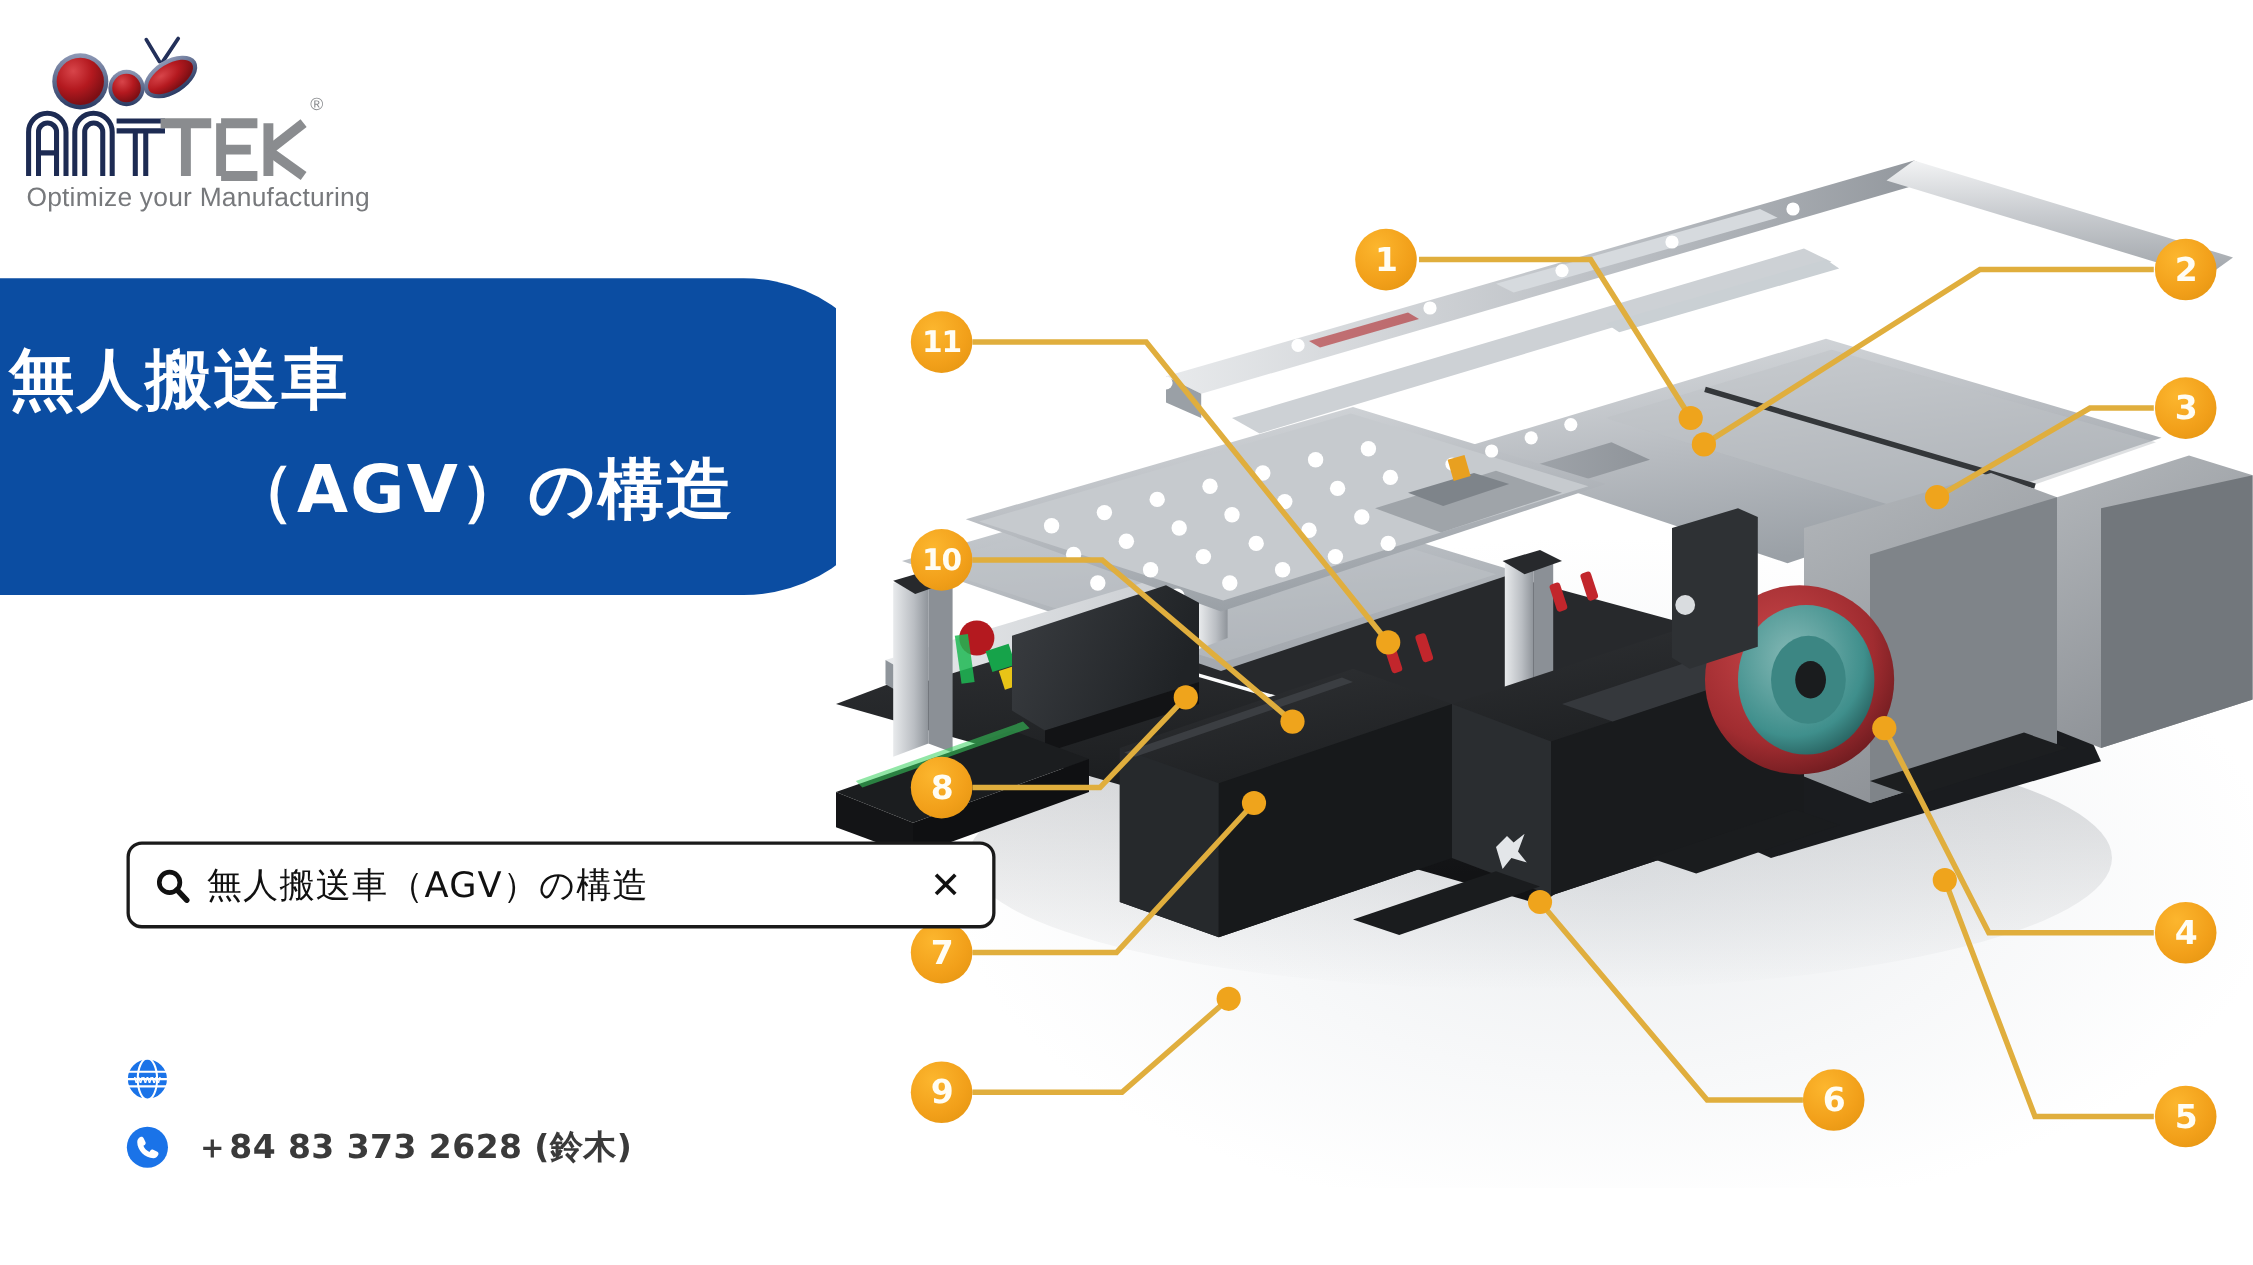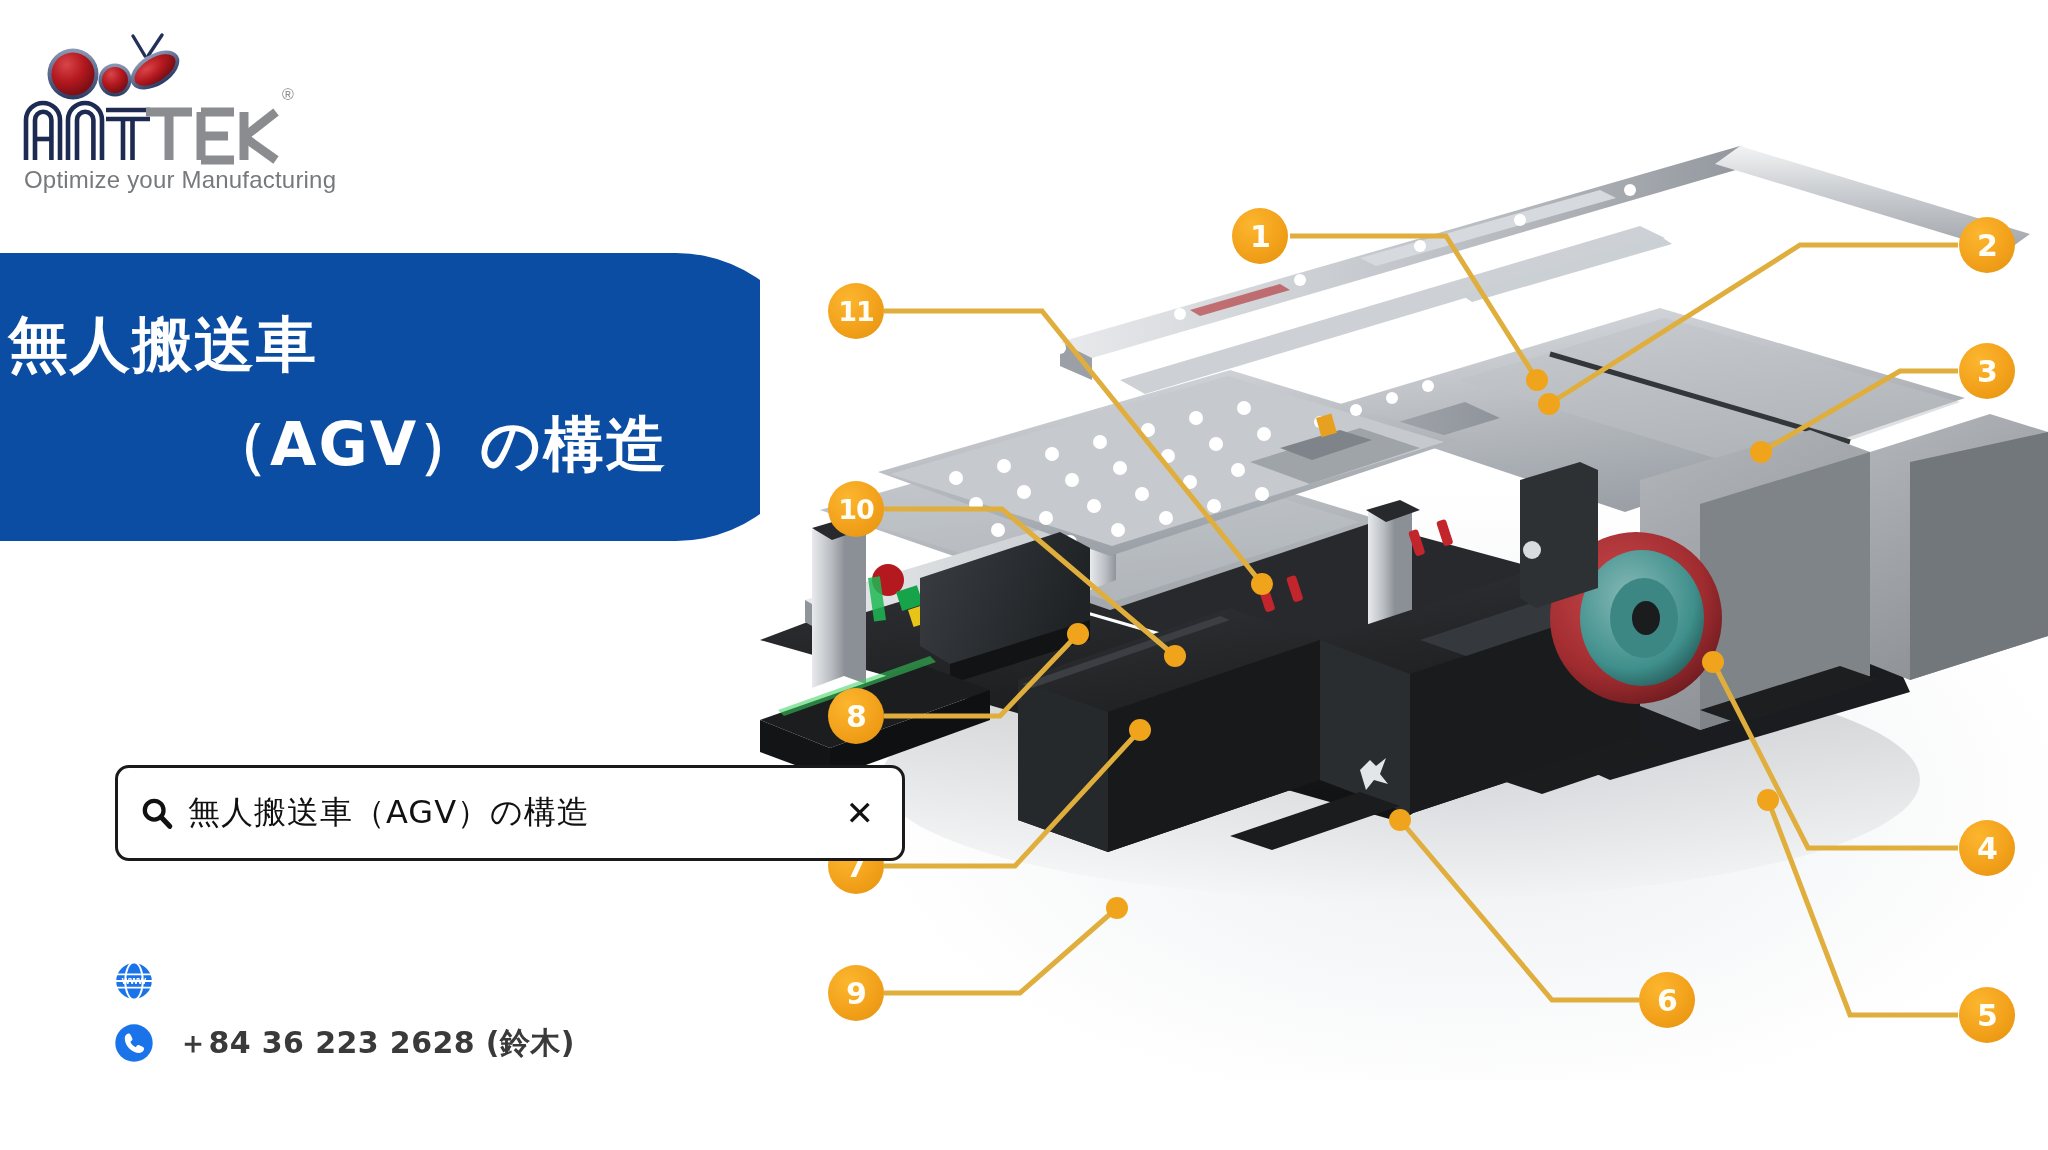--- a/index.html
+++ b/index.html
@@ -39,21 +39,21 @@
   .banner-line2 {
     position:absolute; left:248px; top:152px;
     color:#fff; font-size:60px; font-weight:700;
     letter-spacing:2px; white-space:nowrap;
     font-family:"DejaVu Sans", sans-serif;
   }
 
   
   .searchbox {
     position:absolute; left:115px; top:765px;
-    width:790px; height:96px;
+    width:790px; height:79px;
     background:#fff; border:3px solid #1a1a1a;
     border-radius:14px;
     display:flex; align-items:center; padding:0 22px;
   }
   .search-icon { flex:0 0 auto; width:34px; height:34px; margin-right:14px; }
   .search-text {
     flex:1 1 auto; font-size:32px; color:#111;
     letter-spacing:1px; white-space:nowrap;
     font-family:"DejaVu Sans", sans-serif;
   }
@@ -444,17 +444,17 @@
           <path d="M3.3 14 H36.7 M3.3 26 H36.7 M3 20 H37"></path>
         </g>
         <text x="20" y="23" font-size="9.5" font-weight="700" fill="#ffffff" text-anchor="middle" font-family="Liberation Sans, sans-serif">www</text>
       </svg>
     </div>
     <div class="contact-row">
       <svg class="contact-ico" viewBox="0 0 40 40">
         <circle cx="20" cy="20" r="17" fill="#1a73e8"></circle>
         <path d="M14.2 11.5c1.3-.5 2.3.1 2.8 1.2l1.4 3c.4.9.2 1.7-.6 2.3l-1.1.8c.8 2.3 2.7 4.2 5 5l.8-1.2c.6-.8 1.4-1 2.3-.6l3 1.4c1.1.5 1.7 1.5 1.2 2.8-.6 1.6-2.2 2.8-4 2.8-7 0-13.4-6.4-13.4-13.4 0-1.8 1.1-3.5 2.6-4.1z" fill="#ffffff"></path>
       </svg>
-      <div class="contact-txt">＋84 36 223 2628 (鈴木)</div>
+      <div class="contact-txt">＋84 83 373 2628 (鈴木)</div>
     </div>
   </div>
 
 </div>
 
 </body></html>

